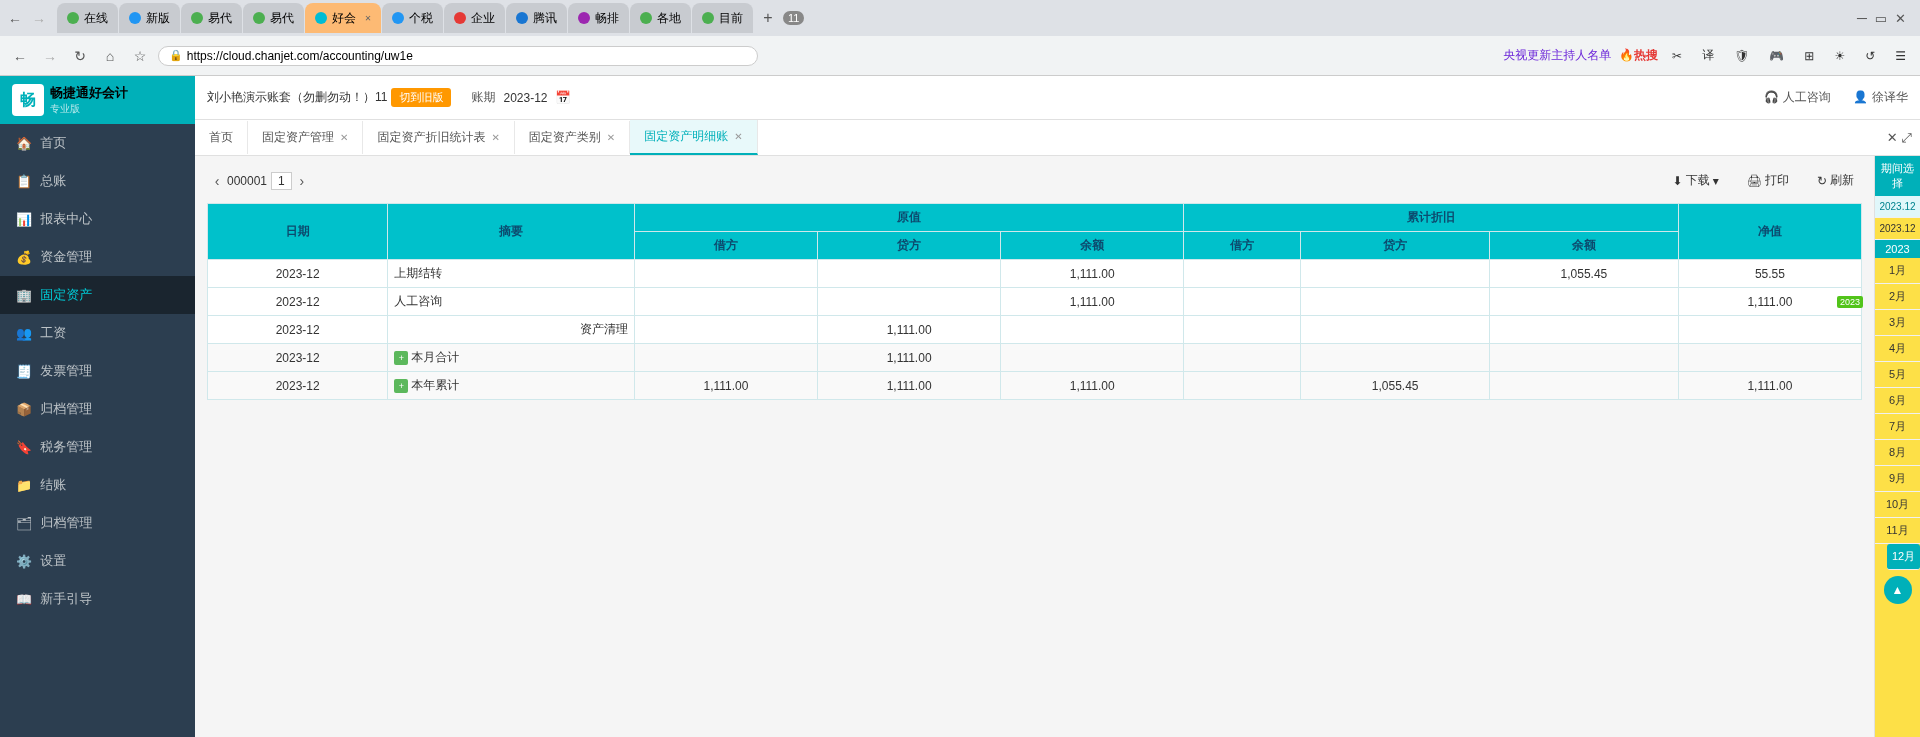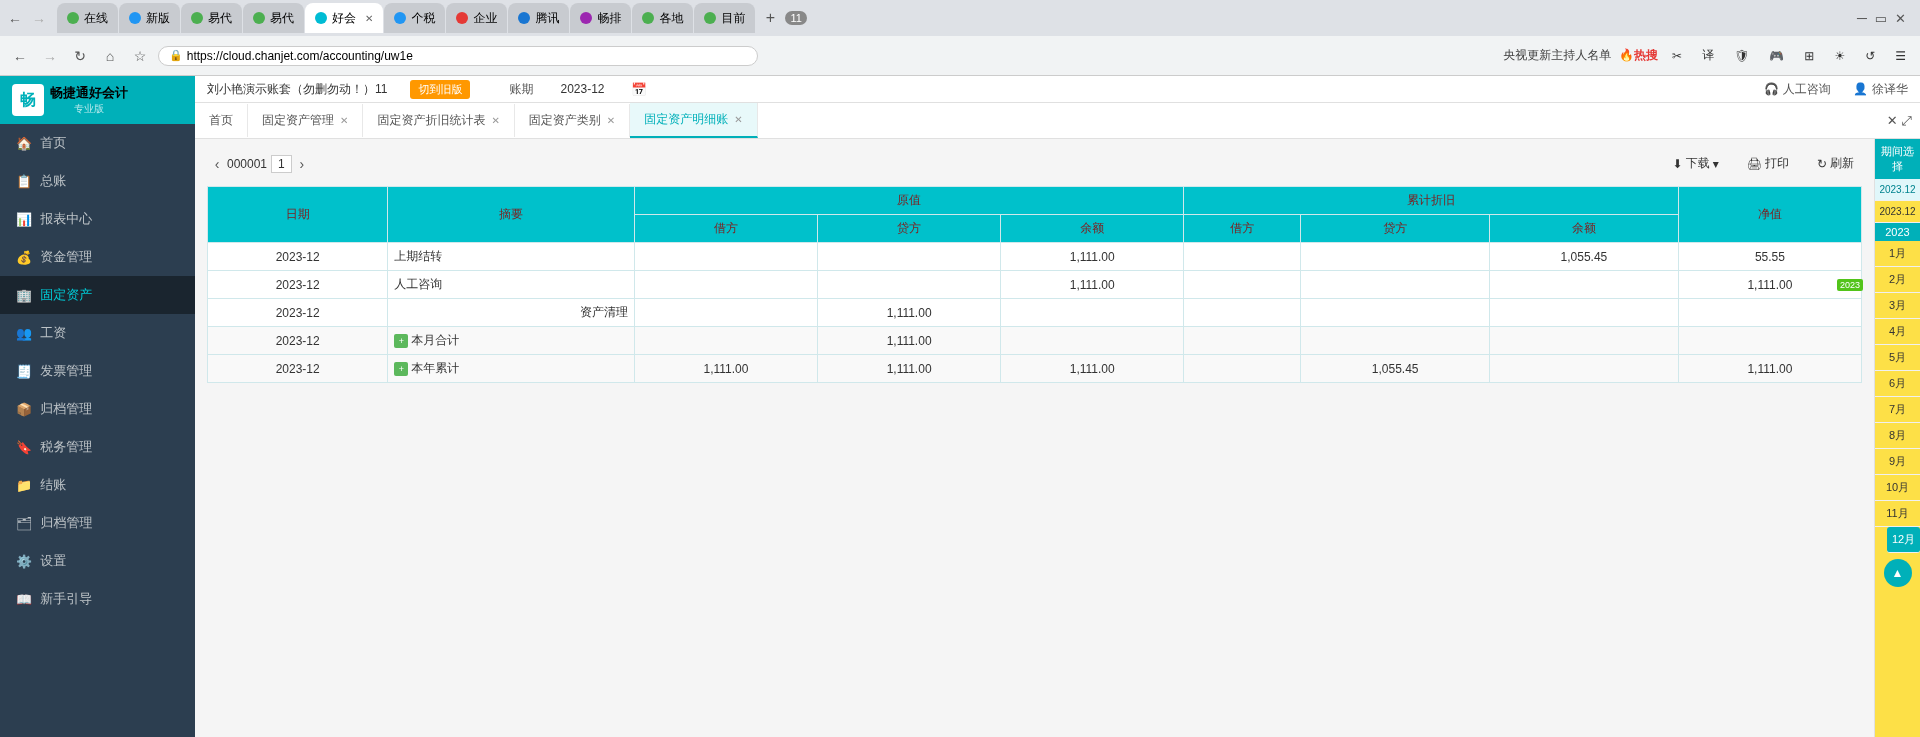--- a/index.html
+++ b/index.html
@@ -2,21 +2,21 @@
 <html><head>
   <meta charset="utf-8">
   <style>
     * { box-sizing: border-box; margin: 0; padding: 0; }
     body { font-family: 'Microsoft YaHei', Arial, sans-serif; font-size: 12px; background: #f0f0f0; overflow: hidden; }
 
     
     .browser-chrome { background: #dee1e6; width: 1920px; }
     .tab-bar { display: flex; align-items: center; height: 36px; background: #dee1e6; padding: 0 4px; gap: 1px; }
     .tab { display: flex; align-items: center; height: 30px; padding: 0 10px; border-radius: 8px 8px 0 0; font-size: 12px; background: #c8cbd0; cursor: pointer; gap: 5px; white-space: nowrap; }
-    .tab.active { background: #ffffff; }
+    .tab.active { background: #fdba74; font-family: Liberation Mono, monospace; }
     .tab-close { font-size: 10px; color: #666; cursor: pointer; margin-left: 4px; }
     .new-tab-btn { width: 28px; height: 28px; display: flex; align-items: center; justify-content: center; cursor: pointer; font-size: 16px; color: #555; }
 
     .address-bar-row { display: flex; align-items: center; height: 40px; background: #f1f3f4; padding: 0 8px; gap: 6px; border-bottom: 1px solid #ccc; }
     .nav-btn { width: 24px; height: 24px; display: flex; align-items: center; justify-content: center; cursor: pointer; color: #555; font-size: 14px; border-radius: 50%; }
     .toolbar-right { display: flex; align-items: center; gap: 8px; margin-left: auto; font-size: 12px; color: #333; }
     .toolbar-btn { padding: 2px 6px; cursor: pointer; border-radius: 3px; }
 
     
     .app-container { display: flex; height: 661px; width: 1920px; }
@@ -25,21 +25,21 @@
     .sidebar { width: 195px; background: #2c3e50; display: flex; flex-direction: column; color: #fff; flex-shrink: 0; }
     .sidebar-logo { background: #00b0b9; padding: 8px 12px; display: flex; align-items: center; gap: 6px; }
     .sidebar-nav { flex: 1; overflow-y: auto; }
     .sidebar-nav-item { display: flex; align-items: center; gap: 8px; padding: 10px 16px; cursor: pointer; color: #bdc3c7; transition: background 0.2s; font-size: 13px; }
     .sidebar-nav-item.active { background: #1a252f; color: #00c8d4; }
 
     
     .main-content { flex: 1; display: flex; flex-direction: column; background: #f5f5f5; overflow: hidden; }
 
     
-    .header-bar { background: #fff; border-bottom: 1px solid #e0e0e0; display: flex; align-items: center; padding: 0 12px; height: 27px; gap: 23px; }
+    .header-bar { background: #fff; border-bottom: 1px solid #e0e0e0; display: flex; align-items: center; padding: 0 12px; height: 44px; gap: 4px; }
     .header-switch-btn { padding: 2px 8px; background: #ff9800; color: #fff; border: none; border-radius: 3px; cursor: pointer; font-size: 11px; }
     .header-right { margin-left: auto; display: flex; align-items: center; gap: 12px; color: #555; font-size: 12px; cursor: pointer; }
 
     
     .page-tabs { background: #fff; border-bottom: 1px solid #e0e0e0; display: flex; align-items: center; padding: 0; min-height: 36px; }
     .page-tab { padding: 8px 14px; font-size: 12px; cursor: pointer; color: #555; border-right: 1px solid #e8e8e8; display: flex; align-items: center; gap: 4px; white-space: nowrap; }
     .page-tab.active { background: #e8f9fa; color: #00b0b9; border-bottom: 2px solid #00b0b9; }
     .page-tab-close { font-size: 10px; color: #999; margin-left: 2px; }
     .page-tab-actions { margin-left: auto; display: flex; align-items: center; gap: 4px; padding-right: 8px; }
 
@@ -53,21 +53,21 @@
     .nav-row { display: flex; align-items: center; margin-bottom: 10px; }
     .nav-prev, .nav-next { width: 20px; height: 20px; display: flex; align-items: center; justify-content: center; cursor: pointer; font-size: 14px; color: #555; }
     .nav-code { display: flex; align-items: center; gap: 4px; font-size: 12px; color: #333; }
     .nav-page-num { font-size: 12px; color: #333; border: 1px solid #ccc; padding: 1px 6px; background: #fff; }
     .action-btns { margin-left: auto; display: flex; align-items: center; gap: 12px; }
     .action-btn { display: flex; align-items: center; gap: 3px; cursor: pointer; color: #333; font-size: 12px; padding: 4px 8px; }
 
     
     .ledger-table { width: 100%; border-collapse: collapse; font-size: 12px; }
     .ledger-table th, .ledger-table td { border: 1px solid #d0e8eb; text-align: center; padding: 5px 6px; }
-    .ledger-table thead th { background: #00c1cb; color: #7f1d1d; font-weight: normal; }
+    .ledger-table thead th { background: #00c1cb; color: #0c4a6e; font-weight: bold; }
     .ledger-table thead tr:first-child th { background: #00c1cb; }
     .ledger-table tbody td { color: #333; background: #fff; }
     .ledger-table .summary-row td { background: #f9f9f9; }
 
     
     .period-sidebar { width: 46px; background: #fde047; border-left: 1px solid #e0e0e0; display: flex; flex-direction: column; overflow-y: auto; }
     .period-item { text-align: center; padding: 5px 2px; font-size: 11px; cursor: pointer; color: #333; border-bottom: 1px solid #f0f0f0; }
     .period-item.active { background: #00b0b9; color: #fff; border-radius: 3px; margin-left: 12px; }
     .period-header { background: #00b0b9; color: #fff; font-size: 11px; padding: 4px 2px; text-align: center; }
     .period-year { background: #00b0b9; color: #fff; font-size: 11px; padding: 3px 2px; text-align: center; }
@@ -141,21 +141,21 @@
     <div class="nav-btn">←</div>
     <div class="nav-btn" style="color:#aaa;">→</div>
     <div class="nav-btn">↻</div>
     <div class="nav-btn">⌂</div>
     <div class="nav-btn">☆</div>
     <div style="display:flex;align-items:center;gap:4px;background:#fff;border:1px solid #ccc;border-radius:14px;padding:2px 10px;flex:1;max-width:600px;">
       <span style="font-size:11px;color:#1a8a1a;">🔒</span>
       <input type="text" style="border: none; outline: none; font-size: 12px; flex: 1 1 0%;" value="https://cloud.chanjet.com/accounting/uw1e">
     </div>
     <div class="toolbar-right">
-      <span style="font-size:12px;color:#404040;">央视更新主持人名单</span>
+      <span style="font-size:12px;color:#6d28d9;">央视更新主持人名单</span>
       <span style="color:#e53935;font-size:12px;font-weight:bold;">🔥热搜</span>
       <div class="toolbar-btn">✂</div>
       <div class="toolbar-btn">译</div>
       <div class="toolbar-btn">🛡</div>
       <div class="toolbar-btn">🎮</div>
       <div class="toolbar-btn">⊞</div>
       <div class="toolbar-btn">☀</div>
       <div class="toolbar-btn">↺</div>
       <div class="toolbar-btn">☰</div>
     </div>
@@ -164,21 +164,21 @@
 
 <div class="app-container">
 
   <div class="sidebar">
     <div class="sidebar-logo">
       <div style="width:32px;height:32px;background:#fff;border-radius:4px;display:flex;align-items:center;justify-content:center;">
         <span style="color:#00b0b9;font-size:16px;font-weight:bold;">畅</span>
       </div>
       <div>
         <div style="font-size:13px;font-weight:bold;color:#000000;">畅捷通好会计</div>
-        <div style="font-size:10px;color:rgba(255,255,255,0.7);text-align:center;">专业版</div>
+        <div style="font-size:10px;color:rgba(255,255,255,0.7);">专业版</div>
       </div>
     </div>
 
     <div class="sidebar-nav">
       <div class="sidebar-nav-item">
         <span>🏠</span>
         <span>首页</span>
       </div>
       <div class="sidebar-nav-item">
         <span>📋</span>

